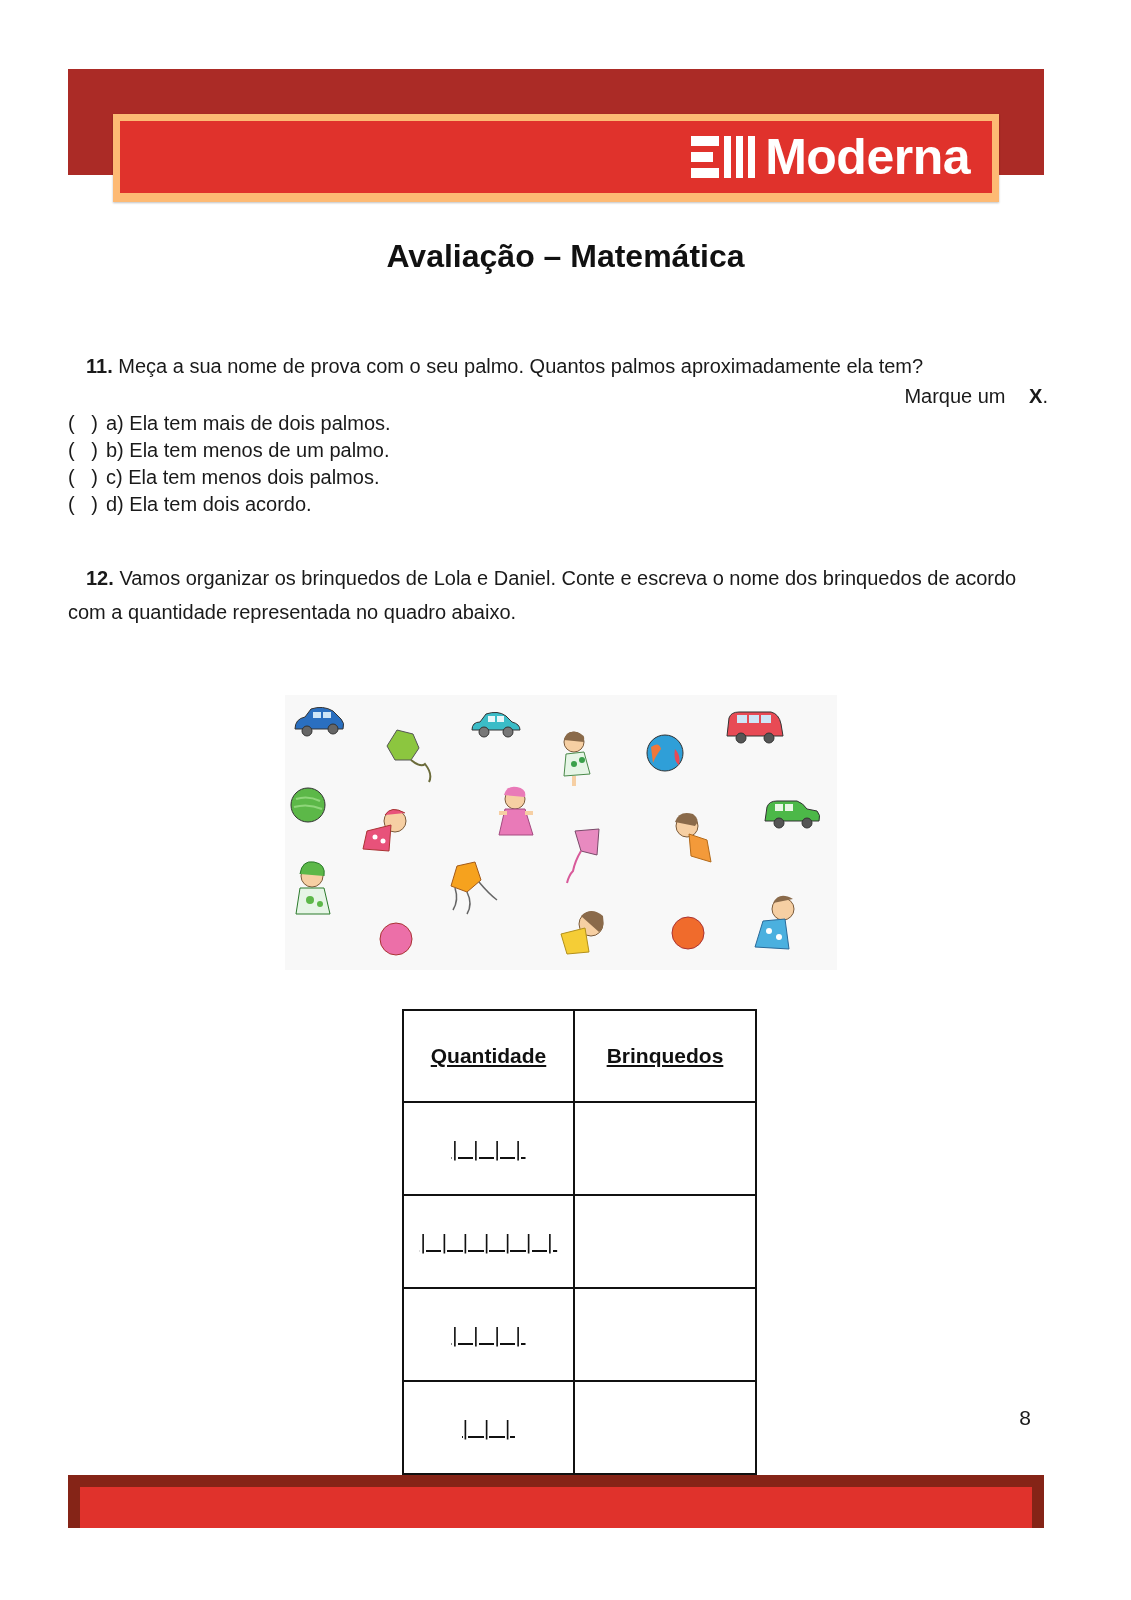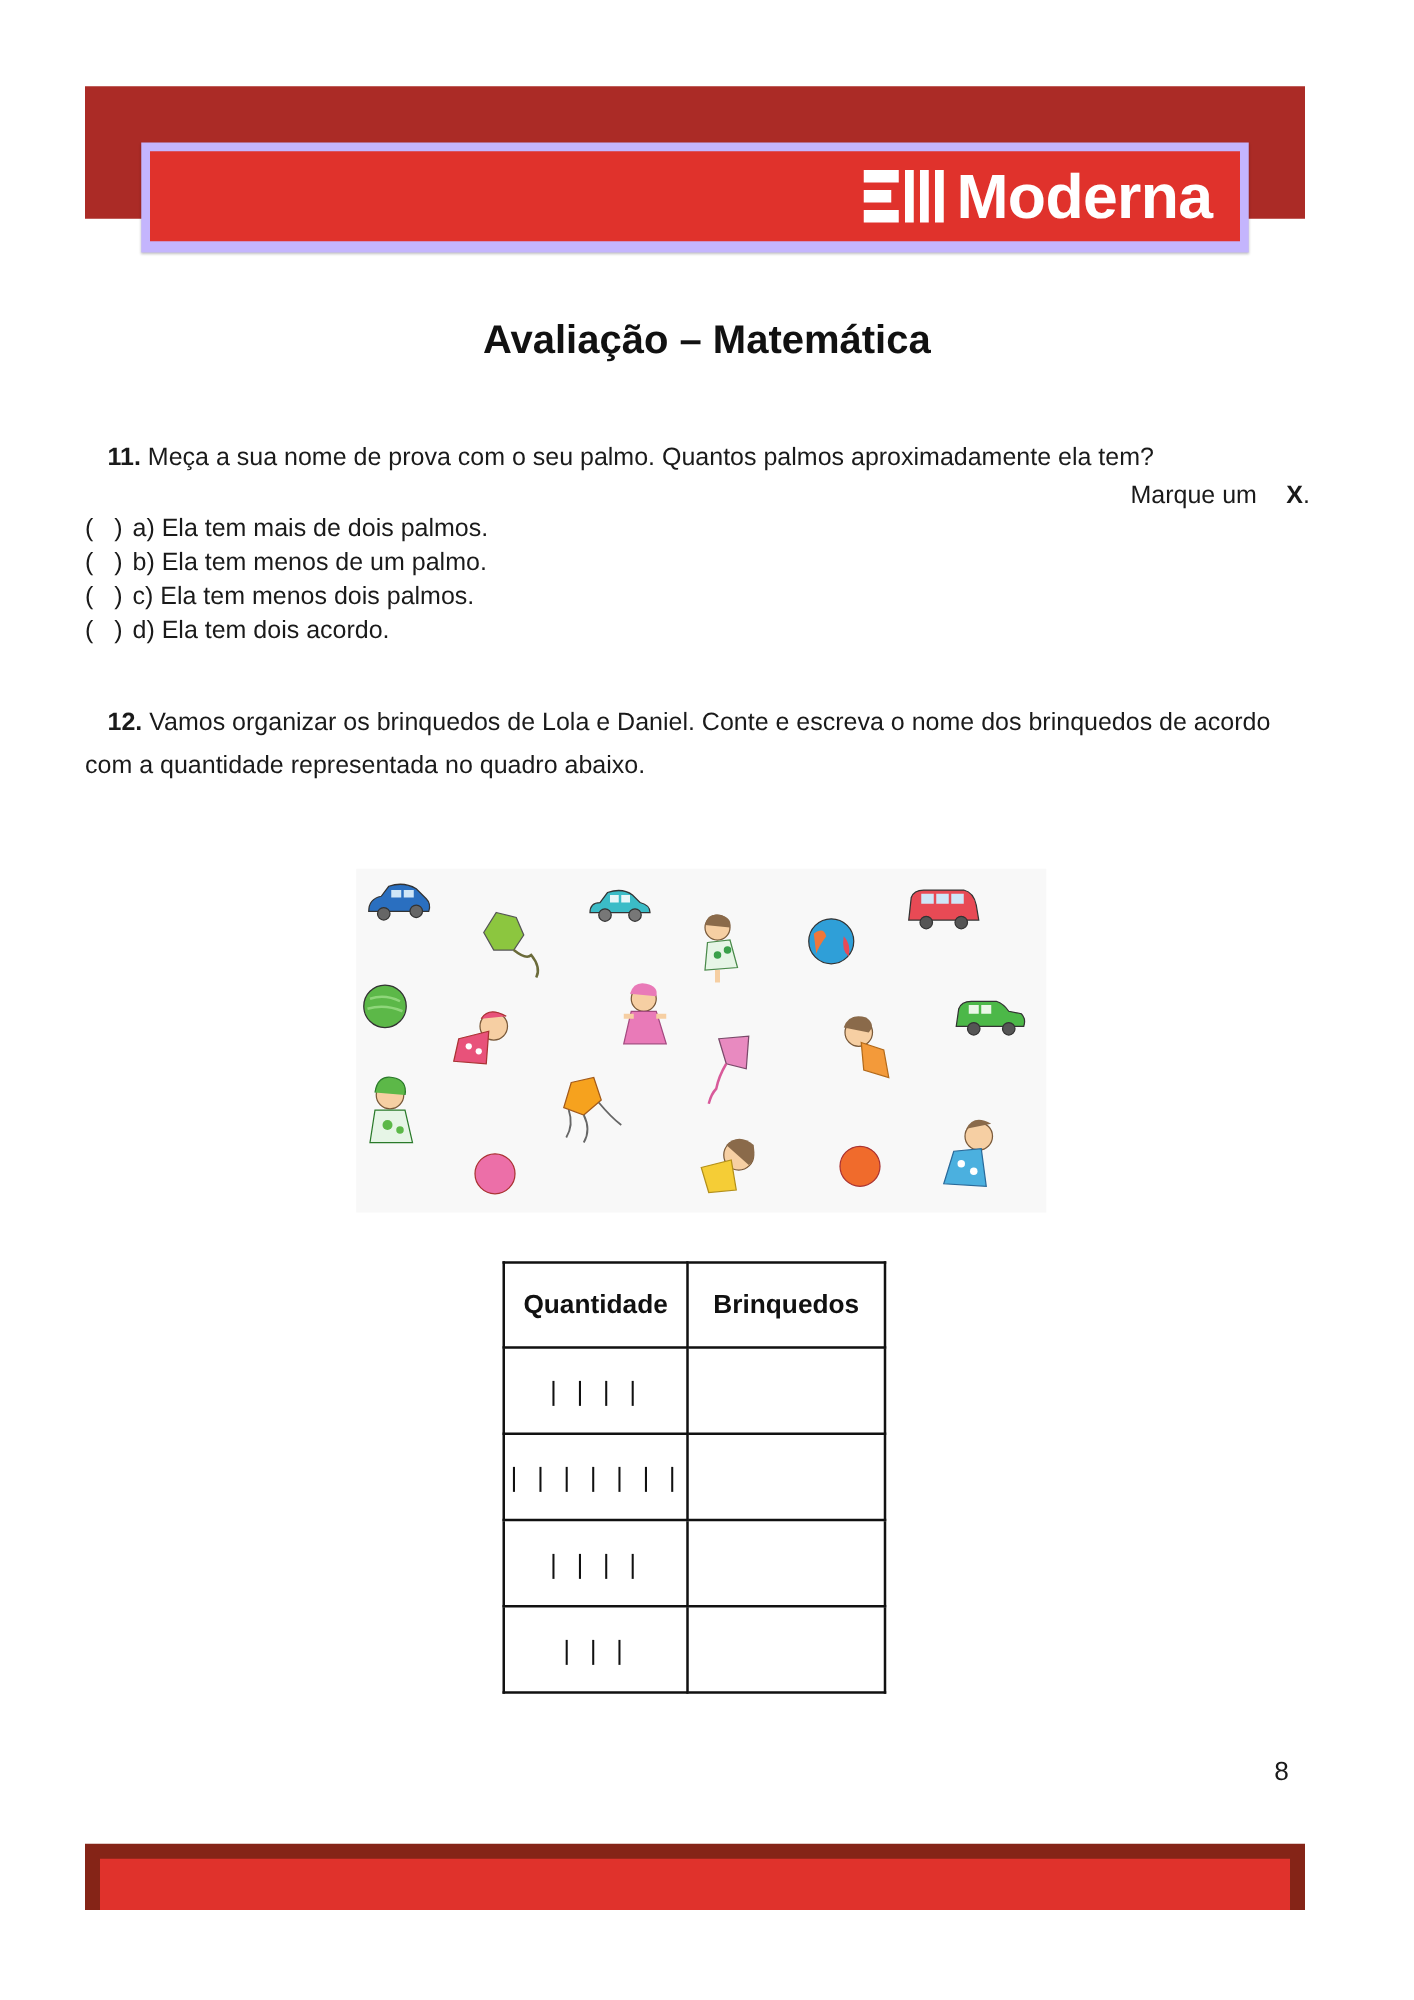--- a/index.html
+++ b/index.html
@@ -1,50 +1,50 @@
 <!DOCTYPE html>
 <html><head>
 <meta charset="utf-8">
 <style>
   html, body { margin: 0; padding: 0; background: #ffffff; }
   body { width: 1131px; height: 1600px; position: relative; overflow: hidden;
          font-family: "Liberation Sans", "DejaVu Sans", sans-serif; color: #1a1a1a; }
 
   
   .hdr-back { position: absolute; left: 68px; top: 69px; width: 976px; height: 106px; background: #ab2b26; }
-  .hdr-frame { position: absolute; left: 113px; top: 114px; width: 886px; height: 88px; background: #c4b5fd;
+  .hdr-frame { position: absolute; left: 113px; top: 114px; width: 886px; height: 88px; background: #fdba74;
                box-shadow: 0 1px 2px rgba(0,0,0,0.25); }
   .hdr-inner { position: absolute; left: 7px; top: 7px; right: 7px; bottom: 9px; background: #e0322c; }
   .logo { position: absolute; right: 22px; top: 8px; height: 56px; display: flex; align-items: center; gap: 10px; }
   .logo-mark { display: flex; align-items: center; gap: 5px; height: 42px; }
   .logo-bars { display: flex; flex-direction: column; justify-content: space-between; height: 42px; width: 28px; }
   .logo-bars span { display: block; height: 10px; background: #fff; }
   .logo-bars span.short { width: 22px; }
   .logo-vbar { width: 7px; height: 42px; background: #fff; }
   .logo-text { color: #fff; font-weight: 700; font-size: 50px; letter-spacing: -0.5px; line-height: 1; }
 
   
   .title { position: absolute; left: 0; width: 1131px; top: 238px; text-align: center;
-           font-size: 32px; font-weight: 700; color: #111; margin-top: 15px; }
+           font-size: 32px; font-weight: 700; color: #111; }
 
   
   .q { position: absolute; left: 68px; width: 980px; font-size: 20px; line-height: 27px; color: #1a1a1a; }
   .q b { font-weight: 700; margin-left: 18px; }
   .q11 { top: 353px; }
   .q11 .line2 { margin-top: 3px; text-align: right; }
   .opt { display: flex; gap: 0; }
   .opt .paren { display: inline-block; width: 38px; }
   .q12 { top: 561px; line-height: 34px; }
 
   
   .illus { position: absolute; left: 285px; top: 695px; width: 552px; height: 275px; background: #f8f8f8; }
 
   
   .tbl { position: absolute; left: 402px; top: 1009px; border-collapse: collapse; }
-  .tbl td, .tbl th { border: 2px solid #111; padding: 0; text-align: center; vertical-align: middle; }
+  .tbl td, .tbl th { border: 2px solid #111; padding: 12px; text-align: center; vertical-align: middle; text-decoration: underline; }
   .tbl th { height: 66px; font-size: 21px; font-weight: 700; color: #111; }
   .tbl td { height: 67px; font-size: 20px; }
   .col1 { width: 145px; }
   .col2 { width: 156px; }
   .tally { letter-spacing: 4px; font-weight: 400; color: #111; font-family: "DejaVu Sans", sans-serif; font-size: 19px; }
 
   .page-num { position: absolute; right: 100px; top: 1406px; font-size: 21px; color: #1a1a1a; }
 
   
   .ftr { position: absolute; left: 68px; top: 1475px; width: 976px; height: 53px; background: #852417; }

